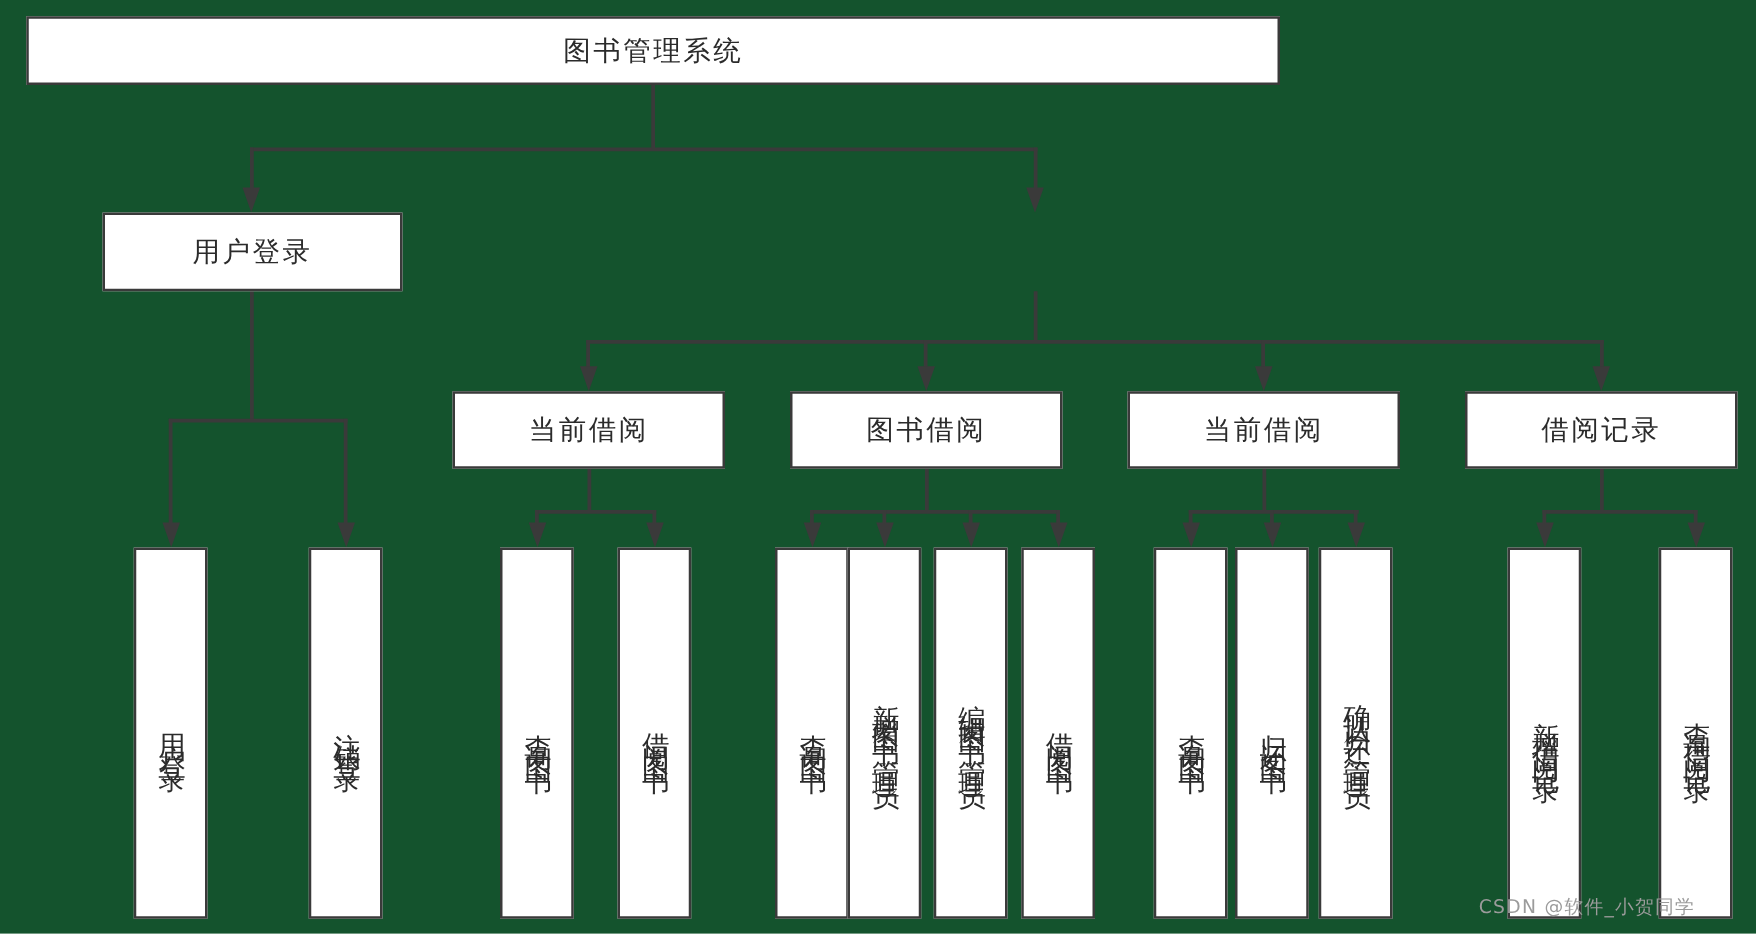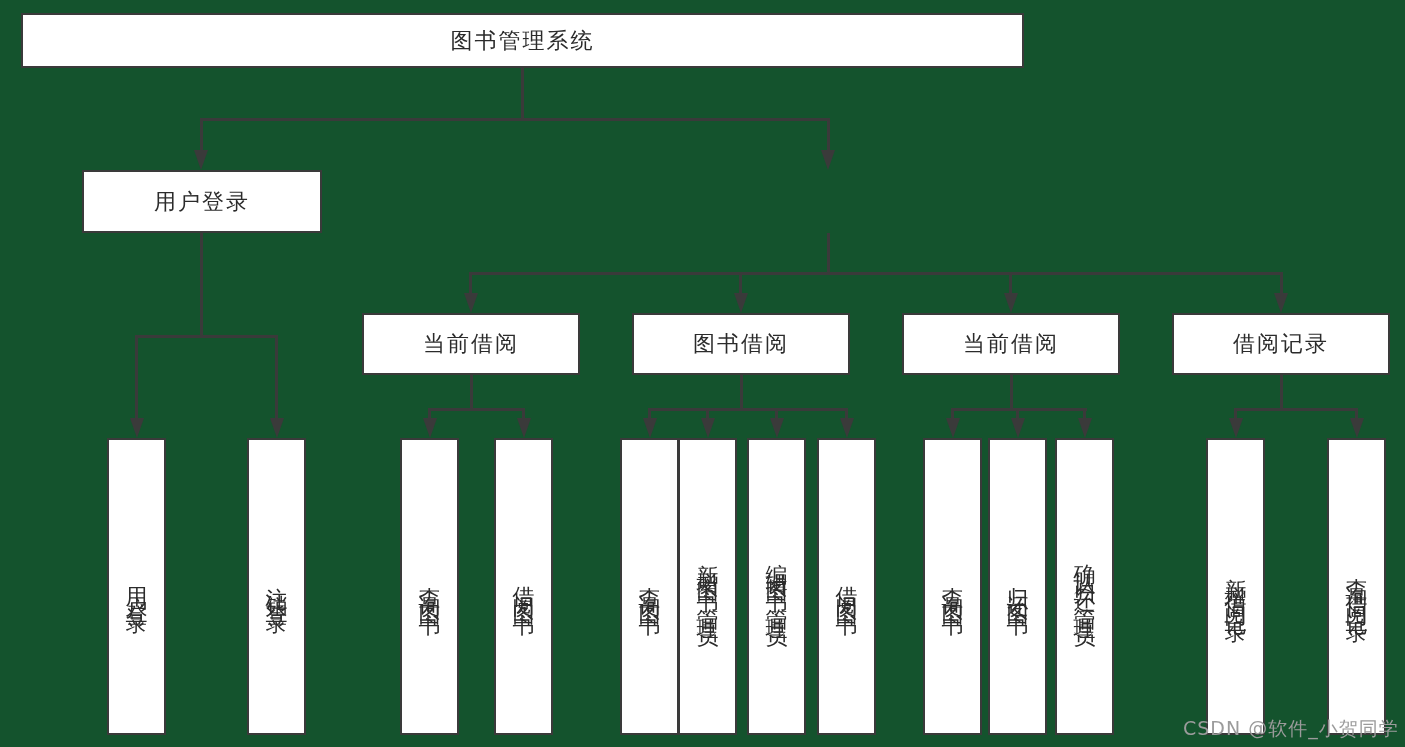--- a/index.html
+++ b/index.html
@@ -52,21 +52,21 @@
     border-left: 7px solid transparent;
     border-right: 7px solid transparent;
     border-top: 20px solid #3a3a3a;
     z-index: 1;
   }
 
   .watermark {
     position: absolute;
     left: 1183px;
     top: 716px;
-    font-size: 19px;
+    font-size: 15px;
     color: #9b9b9b;
     letter-spacing: 1px;
     white-space: nowrap;
     z-index: 5;
   }
 </style>
 </head>
 <body>
 
 <div class="canvas">

